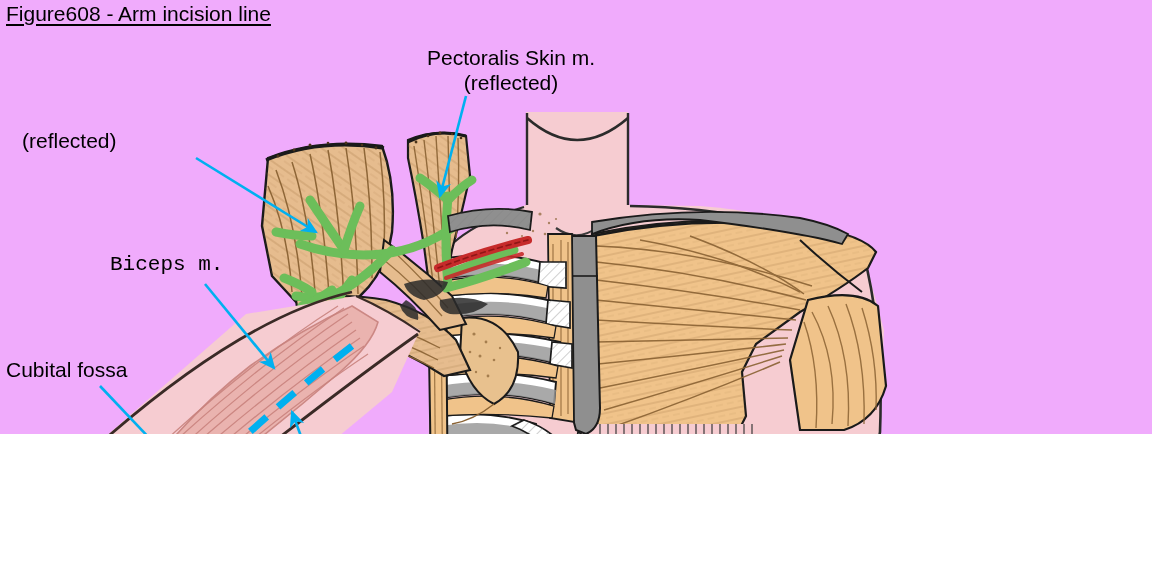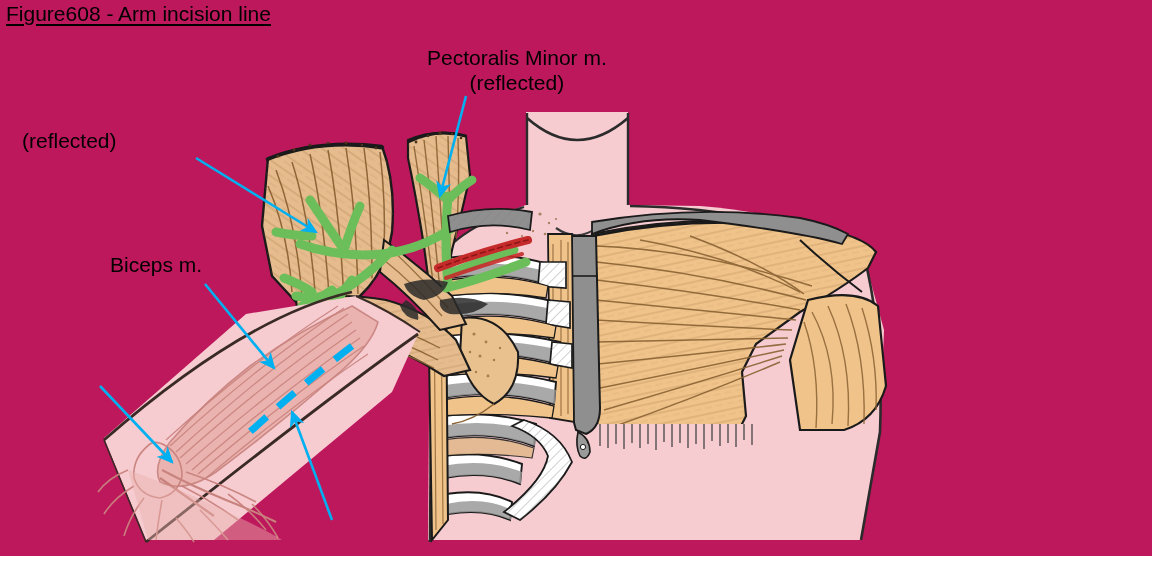--- a/index.html
+++ b/index.html
@@ -8,22 +8,22 @@
     padding: 0;
     background: #ffffff;
   }
   body {
     font-family: "Liberation Sans", sans-serif;
     color: #000000;
   }
   #page {
     position: relative;
     width: 1152px;
-    height: 556px;
-    background: #be185d;
+    height: 434px;
+    background: #f0abfc;
     overflow: hidden;
   }
   #figure-title {
     position: absolute;
     left: 6px;
     top: 1px;
     font-size: 21px;
     line-height: 26px;
     color: #000000;
     text-decoration: underline;
@@ -40,21 +40,21 @@
   }
   #illustration {
     position: absolute;
     left: 0;
     top: 0;
     width: 1152px;
     height: 582px;
   }
   .lbl-pec-major { left: 22px;  top: 128px; }
   .lbl-pec-minor { left: 427px; top: 45px;  }
-  .lbl-biceps    { left: 110px; top: 252px; }
+  .lbl-biceps    { left: 110px; top: 252px; font-family: Liberation Mono, monospace; }
   .lbl-cubital   { left: 6px;   top: 357px; }
   .lbl-skin      { left: 287px; top: 528px; }
 </style>
 </head>
 <body>
 
 <div id="page">
 
   <div id="figure-title">Figure608 - Arm incision line</div>
 
@@ -448,23 +448,26 @@
       <line x1="100" y1="386" x2="172" y2="462" marker-end="url(#arrowcyan)"></line>
       <line x1="332" y1="520" x2="292" y2="412" marker-end="url(#arrowcyan)"></line>
     </g>
   </svg>
 
   <div class="callout lbl-pec-major">
     <div>(reflected)</div>
   </div>
 
   <div class="callout lbl-pec-minor">
-    <div>Pectoralis Minor m.</div>
+    <div>Pectoralis Skin m.</div>
     <div>(reflected)</div>
   </div>
 
   <div class="callout lbl-biceps">
     <div>Biceps m.</div>
   </div>
 
+  <div class="callout lbl-cubital">
+    <div>Cubital fossa</div>
+  </div>
 
 
 </div>
 
 </body></html>

